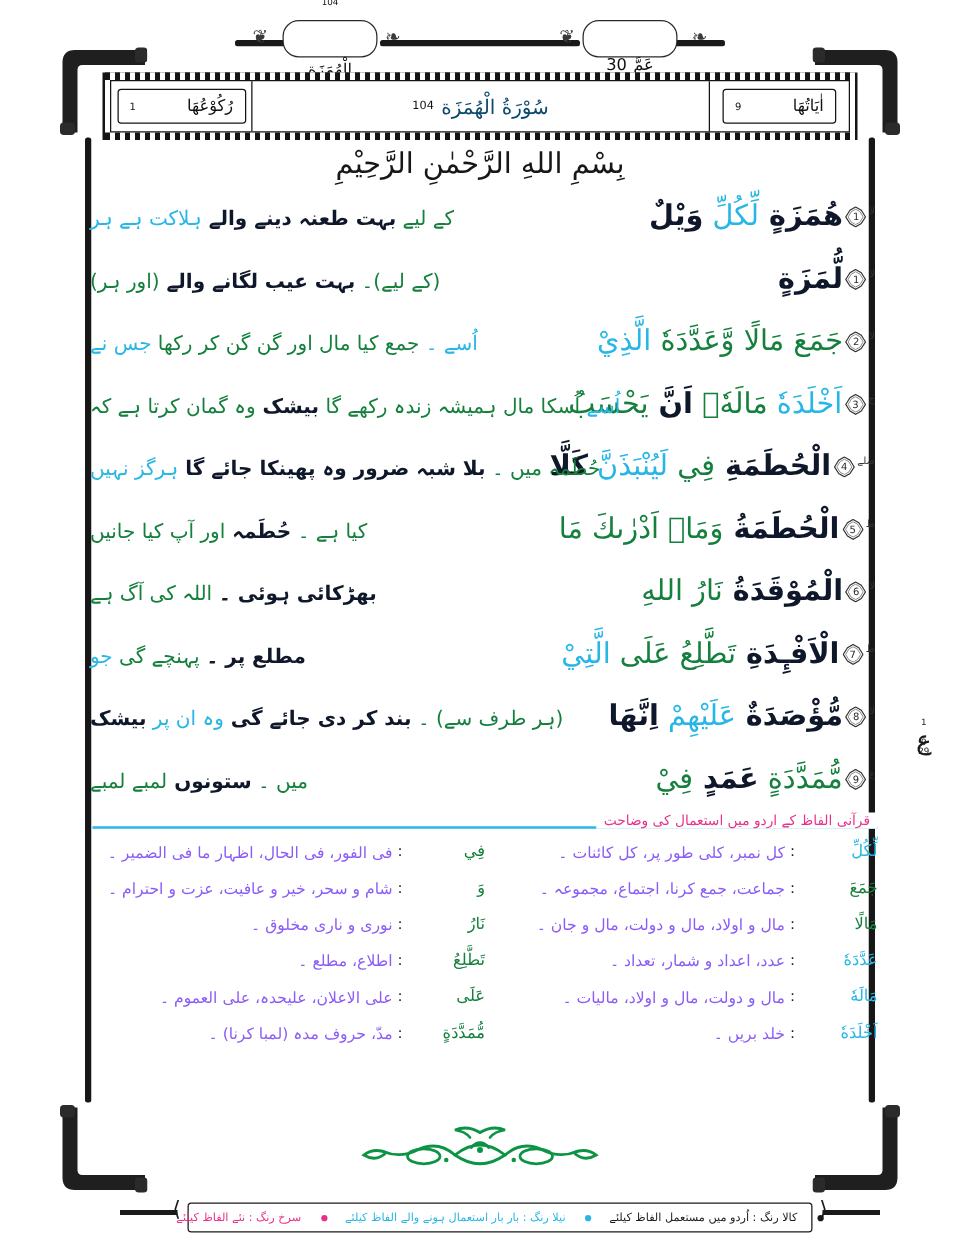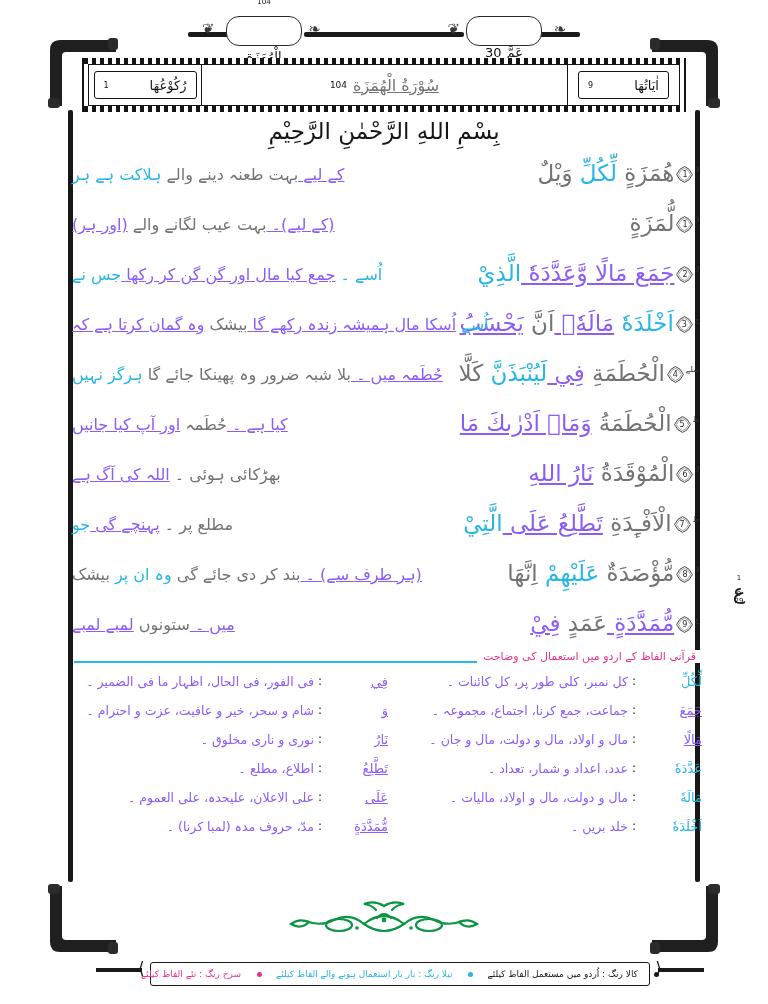--- a/index.html
+++ b/index.html
@@ -58,43 +58,43 @@
   .tb-inner{position:absolute;inset:4px;border:1.4px solid #141414;display:flex;direction:rtl;}
   .tb-cell{position:relative;display:flex;align-items:center;justify-content:center;
     border-left:1.4px solid #141414;box-sizing:border-box;}
   .tb-cell:last-child{border-left:none;}
   .tb-side{width:112px;}
   .tb-mid{flex:1;}
   .tb-box{border:1.4px solid #141414;border-radius:3px;height:26px;
     display:flex;align-items:center;justify-content:center;padding:0 9px;direction:rtl;gap:4px;}
   .tb-ar{font-size:13px;color:#111;white-space:nowrap;margin-left:37px;}
   .tb-sup{font-size:8px;color:#111;vertical-align:super;}
-  .tb-title{font-size:16px;color:#737373;direction:rtl;white-space:nowrap;text-decoration:underline;}
+  .tb-title{font-size:16px;color:#0c4a6e;direction:rtl;white-space:nowrap;}
   .tb-tnum{font-size:9px;color:#111;}
 
   
   .bismillah{
     position:absolute;left:0;right:0;top:118px;text-align:center;
     font-size:23px;color:#171717;direction:rtl;letter-spacing:0px;
   }
 
   
   .verses{position:absolute;left:72px;right:68px;top:158px;}
   .vrow{position:relative;height:50px;}
   .ar{
     position:absolute;right:0;top:0;direction:rtl;white-space:nowrap;
     font-size:23px;line-height:1.35;
   }
   .ur{
     position:absolute;left:0;top:6px;direction:rtl;white-space:nowrap;
     font-size:16px;line-height:1.4;
   }
-  .c-pink{color:#737373;}
+  .c-pink{color:#0f172a;font-weight:bold;}
   .c-blue{color:#27b6e6;}
-  .c-blk{color:#8b5cf6;text-decoration:underline;}
+  .c-blk{color:#15803d;}
   .aymark{
     display:inline-block;width:17px;height:17px;line-height:17px;text-align:center;
     font-size:8px;color:#2b2b2b;vertical-align:middle;margin:0 2px;position:relative;
   }
   .aymark svg{position:absolute;left:0;top:0;}
   .aymark i{position:relative;font-style:normal;}
   .waqf{font-size:8px;color:#333;vertical-align:super;}
 
   
   .rukumark{

